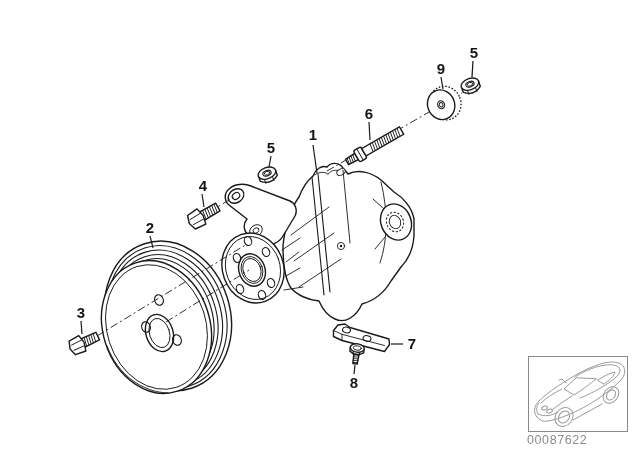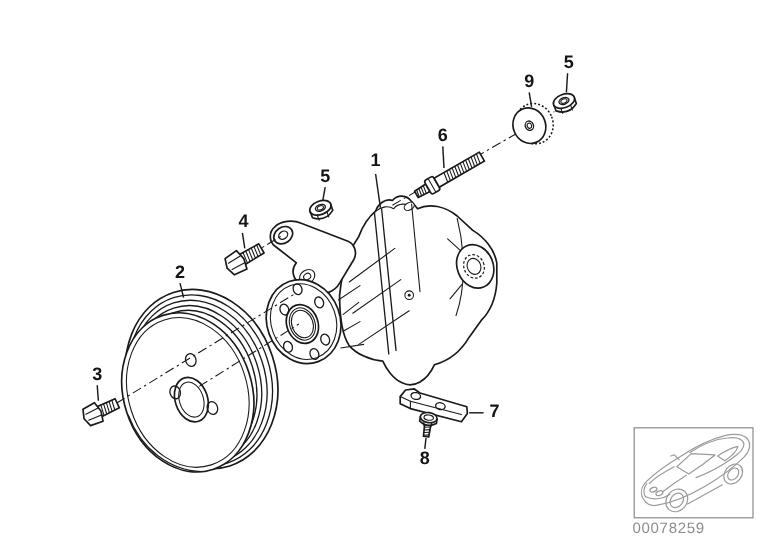--- a/index.html
+++ b/index.html
@@ -262,15 +262,15 @@
   <div class="callout" style="left:150px;top:227px;">2</div>
   <div class="callout" style="left:81px;top:312px;">3</div>
   <div class="callout" style="left:203px;top:185px;">4</div>
   <div class="callout" style="left:271px;top:147px;">5</div>
   <div class="callout" style="left:474px;top:52px;">5</div>
   <div class="callout" style="left:369px;top:113px;">6</div>
   <div class="callout" style="left:412px;top:343px;">7</div>
   <div class="callout" style="left:354px;top:382px;">8</div>
   <div class="callout" style="left:441px;top:68px;">9</div>
 
-  <div class="docnum">00078259</div>
+  <div class="docnum">00087622</div>
 
 </div>
 
 </body></html>

